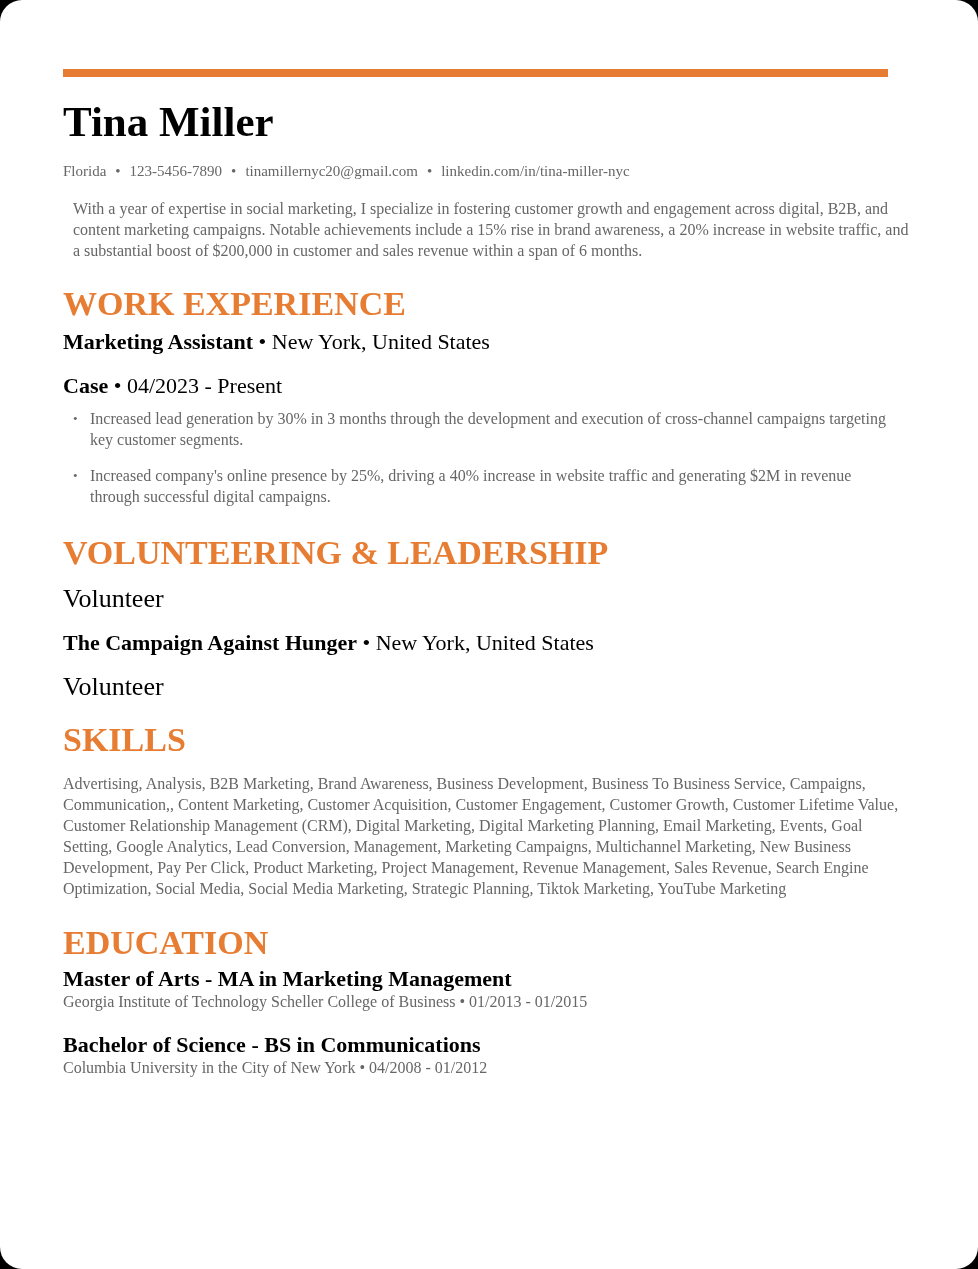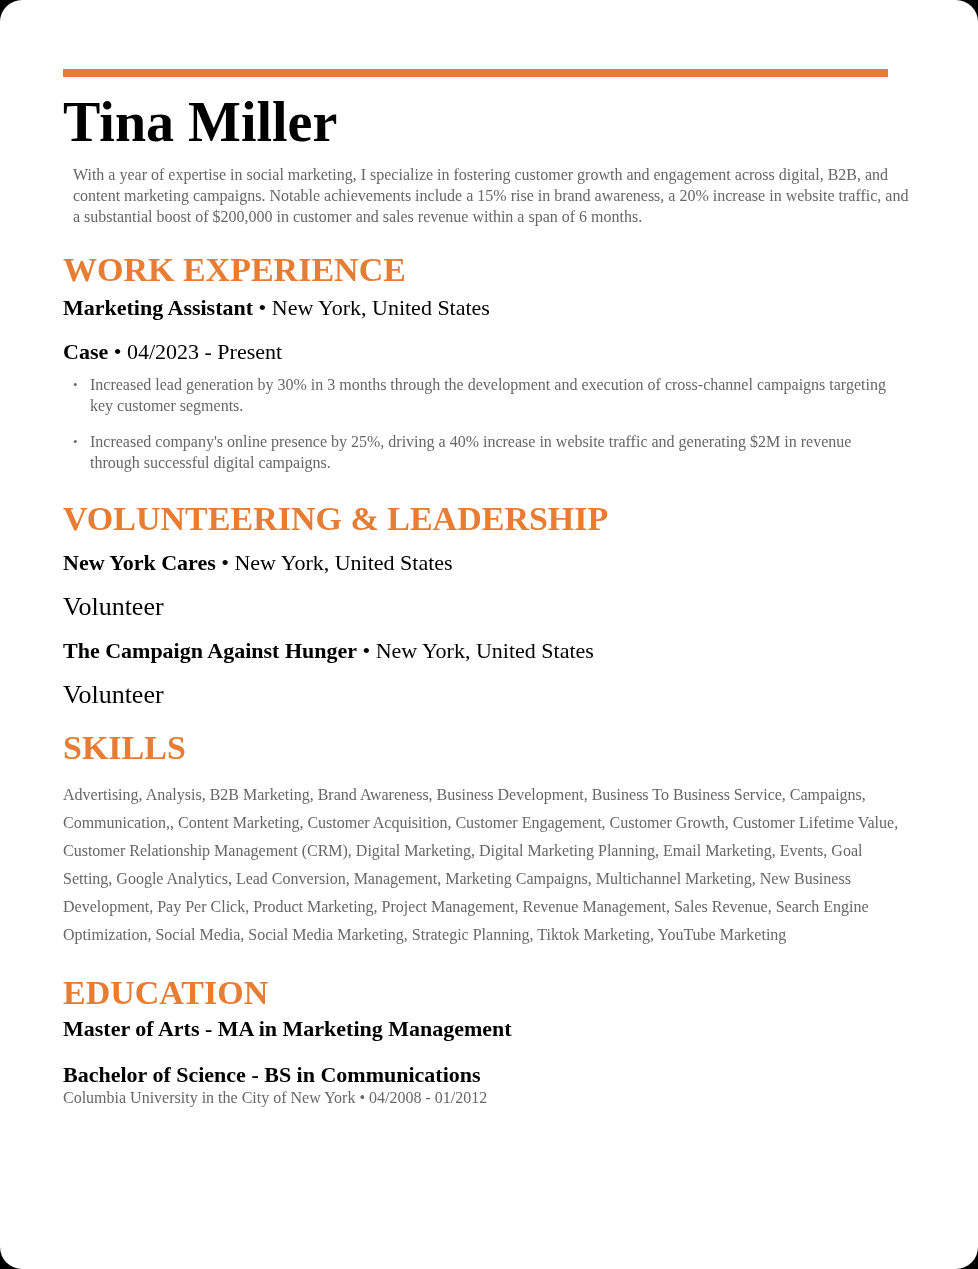--- a/index.html
+++ b/index.html
@@ -10,21 +10,21 @@
     background: #fff;
     border-radius: 22px;
     box-sizing: border-box;
     padding: 69px 90px 0 63px;
     font-family: "Liberation Serif", "DejaVu Serif", serif;
     color: #000;
   }
   .top-rule { height: 8px; width: 825px; background: #E77D33; }
   h1.name {
     margin: 20px 0 0 0;
-    font-size: 56px; font-weight: bold; line-height: 50px;
+    font-size: 43px; font-weight: bold; line-height: 50px;
     letter-spacing: 0px;
   }
   .contact {
     margin-top: 14px;
     font-size: 15px; color: #666; line-height: 20px;
     white-space: nowrap;
   }
   .contact .sep { display: inline-block; margin: 0 9px; }
   .summary {
     margin-top: 17px;
@@ -58,61 +58,64 @@
   }
   ul.bullets li::before {
     content: "\2022"; position: absolute; left: -17px; top: 0;
     color: #666; font-size: 13px;
   }
   .vol-org { margin-top: 14px; }
   .vol-role { margin-top: 16px; font-size: 26px; line-height: 28px; }
   .vol-org2 { margin-top: 16px; }
   .skills-text {
     margin-top: 17px;
-    font-size: 16px; color: #666; line-height: 28px;
+    font-size: 16px; color: #666; line-height: 21px;
     width: 850px;
   }
   .degree { font-size: 22px; font-weight: bold; line-height: 26px; }
   .deg1 { margin-top: 7px; }
   .deg2 { margin-top: 20px; }
   .school { font-size: 16px; color: #666; line-height: 20px; }
 </style>
 </head>
 <body>
 
 <div class="page">
   <div class="top-rule"></div>
 
   <h1 class="name">Tina Miller</h1>
 
+  <div class="contact">
+    <span>Florida</span><span class="sep">•</span><span>123-5456-7890</span><span class="sep">•</span><span>tinamillernyc20@gmail.com</span><span class="sep">•</span><span>linkedin.com/in/tina-miller-nyc</span>
+  </div>
 
   <div class="summary">With a year of expertise in social marketing, I specialize in fostering customer growth and engagement across digital, B2B, and content marketing campaigns. Notable achievements include a 15% rise in brand awareness, a 20% increase in website traffic, and a substantial boost of $200,000 in customer and sales revenue within a span of 6 months.</div>
 
   <section>
     <h2 class="section-title sec-work">WORK EXPERIENCE</h2>
     <div class="entry-head work-title"><b>Marketing Assistant</b><span> • New York, United States</span></div>
     <div class="entry-head work-company"><b>Case</b><span> • 04/2023 - Present</span></div>
     <ul class="bullets">
       <li>Increased lead generation by 30% in 3 months through the development and execution of cross-channel campaigns targeting key customer segments.</li>
       <li>Increased company's online presence by 25%, driving a 40% increase in website traffic and generating $2M in revenue through successful digital campaigns.</li>
     </ul>
   </section>
 
   <section>
     <h2 class="section-title sec-vol">VOLUNTEERING &amp; LEADERSHIP</h2>
-    <div class="entry-head vol-org"><b>New York Cares</b><span> • New York, United States</span></div>
     <div class="vol-role">Volunteer</div>
     <div class="entry-head vol-org2"><b>The Campaign Against Hunger</b><span> • New York, United States</span></div>
     <div class="vol-role">Volunteer</div>
   </section>
 
   <section>
     <h2 class="section-title sec-skills">SKILLS</h2>
     <div class="skills-text">Advertising, Analysis, B2B Marketing, Brand Awareness, Business Development, Business To Business Service, Campaigns, Communication,, Content Marketing, Customer Acquisition, Customer Engagement, Customer Growth, Customer Lifetime Value, Customer Relationship Management (CRM), Digital Marketing, Digital Marketing Planning, Email Marketing, Events, Goal Setting, Google Analytics, Lead Conversion, Management, Marketing Campaigns, Multichannel Marketing, New Business Development, Pay Per Click, Product Marketing, Project Management, Revenue Management, Sales Revenue, Search Engine Optimization, Social Media, Social Media Marketing, Strategic Planning, Tiktok Marketing, YouTube Marketing</div>
   </section>
 
   <section>
     <h2 class="section-title sec-edu">EDUCATION</h2>
     <div class="degree deg1">Master of Arts - MA in Marketing Management</div>
+    <div class="school">Georgia Institute of Technology Scheller College of Business • 01/2013 - 01/2015</div>
     <div class="degree deg2">Bachelor of Science - BS in Communications</div>
     <div class="school">Columbia University in the City of New York • 04/2008 - 01/2012</div>
   </section>
 </div>
 
 </body></html>

